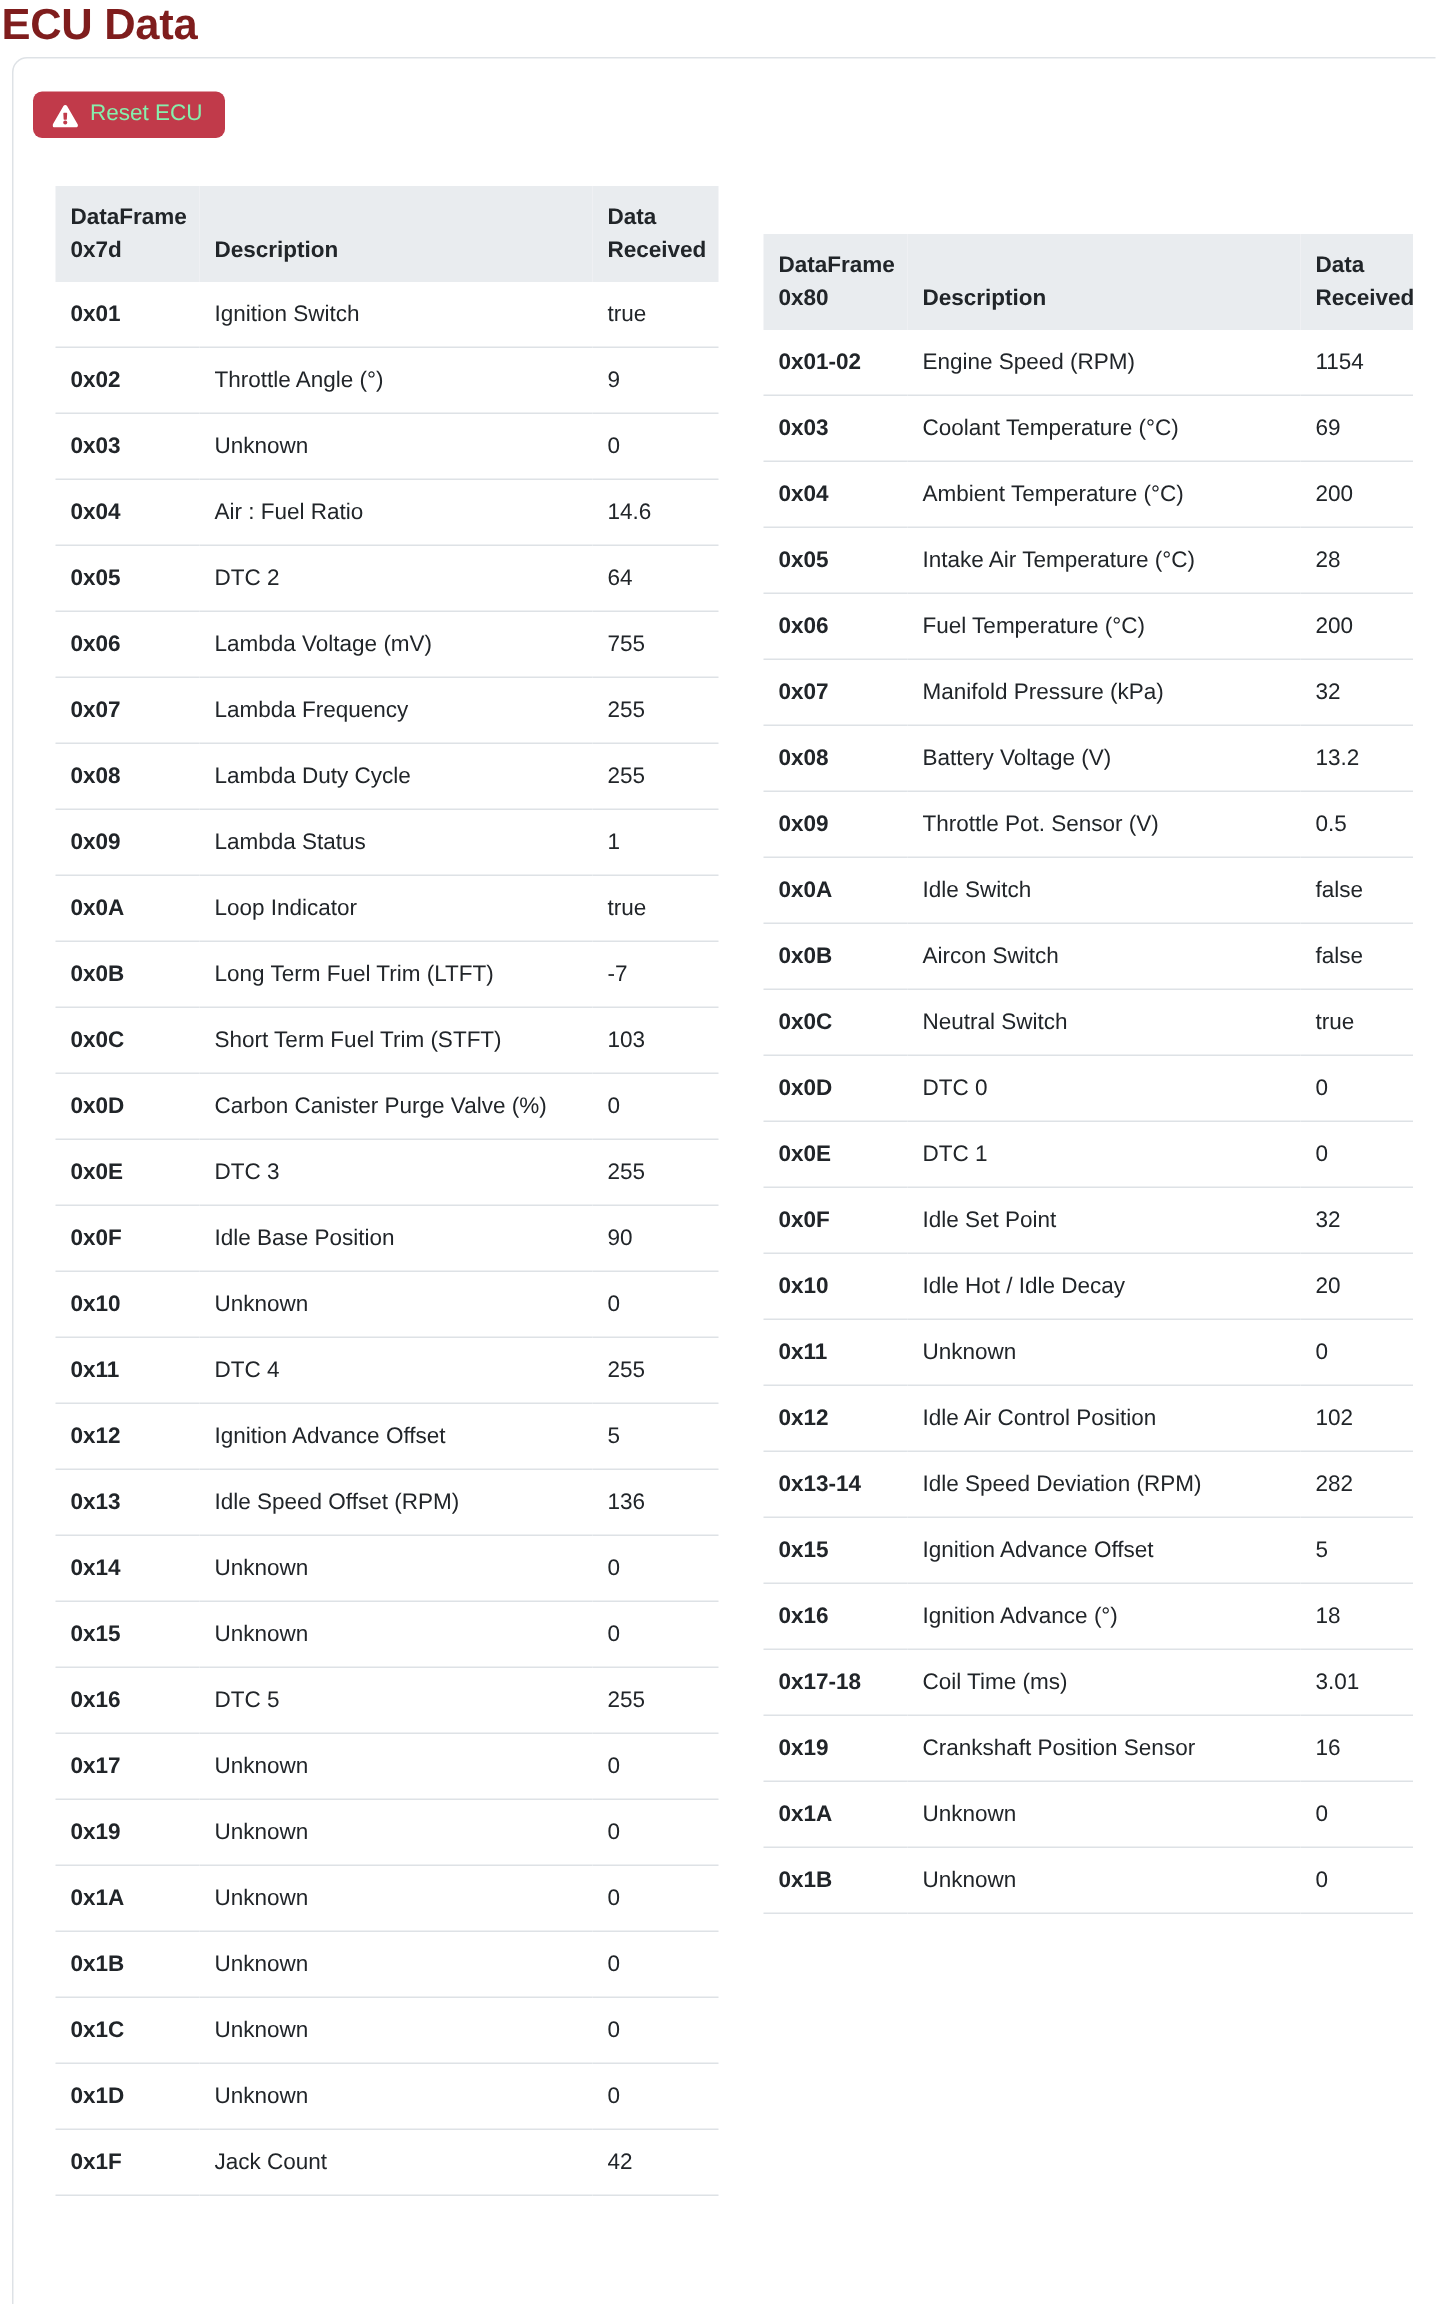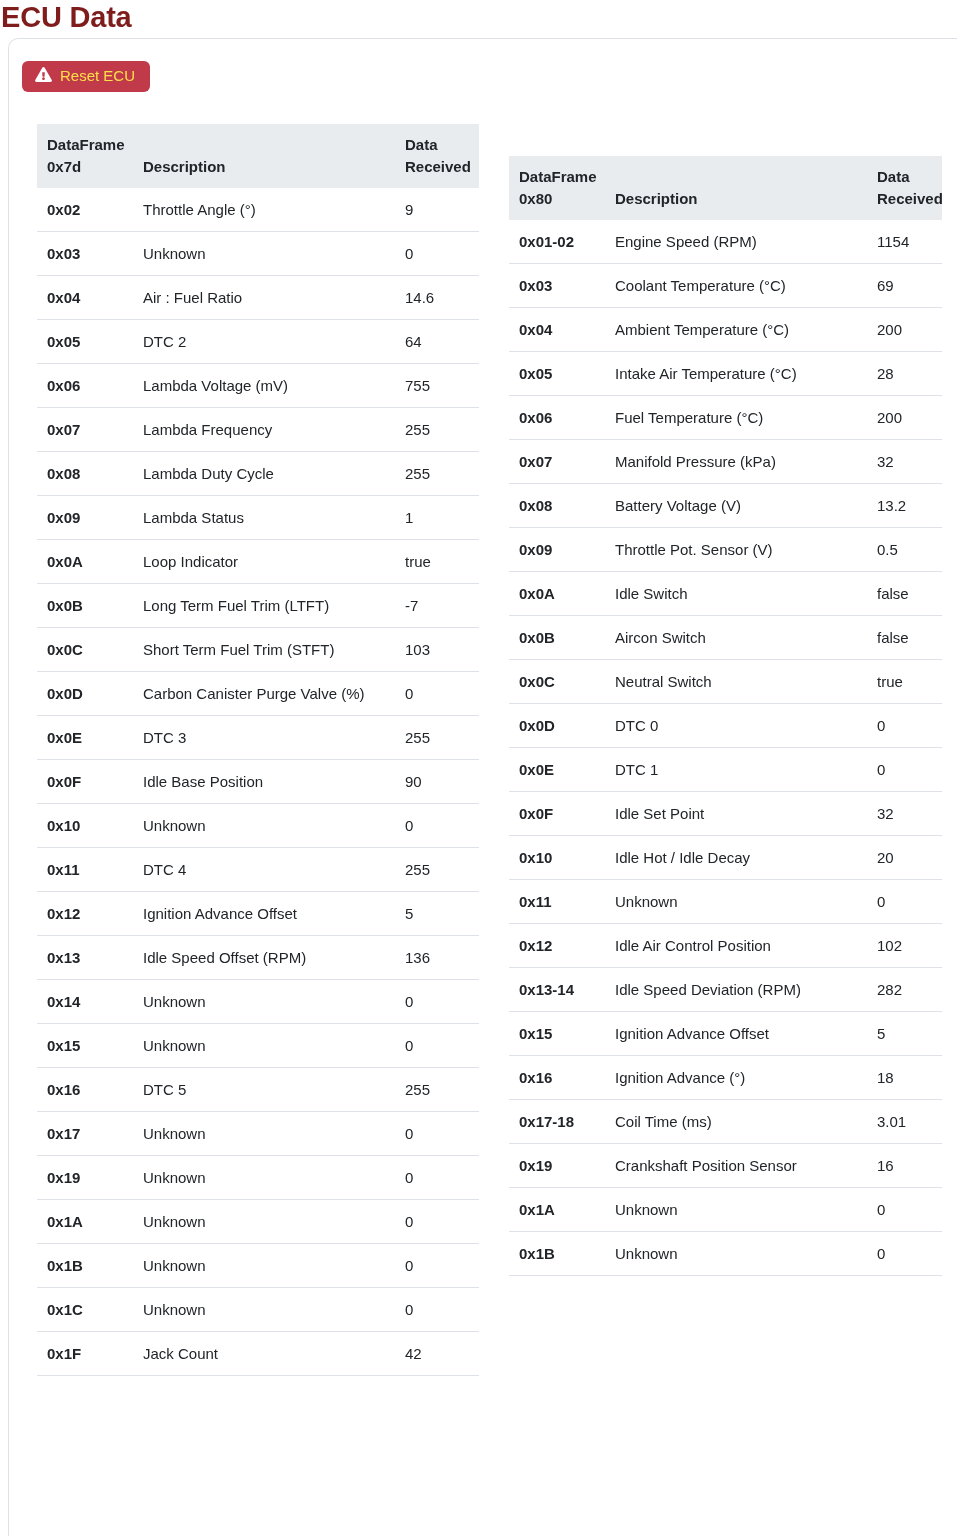--- a/index.html
+++ b/index.html
@@ -28,24 +28,24 @@
     margin-top: 4px;
     border: 1px solid #dee2e6;
     border-bottom: none;
     border-radius: 10px;
     padding: 22px 13px 40px 13px;
     min-height: 1510px;
     background: #ffffff;
   }
   .btn-danger {
     display: inline-flex;
-    align-items: flex-start;
+    align-items: flex-end;
     gap: 8px;
     background: #c13a4a;
-    color: #fde047;
+    color: #86efac;
     border: none;
     border-radius: 6px;
     padding: 6px 15px 7px 13px;
     font-size: 15px;
     line-height: 18px;
     font-family: "Liberation Sans", sans-serif;
     cursor: pointer;
   }
   .btn-danger svg { display: block; }
   .tables-row {
@@ -113,20 +113,25 @@
         </colgroup>
       <thead>
         <tr>
           <th>DataFrame 0x7d</th>
           <th>Description</th>
           <th>Data Received</th>
         </tr>
       </thead>
       <tbody>
 
+          <tr>
+            <th>0x01</th>
+            <td>Ignition Switch</td>
+            <td>true</td>
+          </tr>
 
           <tr>
             <th>0x02</th>
             <td>Throttle Angle (°)</td>
             <td>9</td>
           </tr>
 
           <tr>
             <th>0x03</th>
             <td>Unknown</td>
@@ -271,20 +276,25 @@
             <td>Unknown</td>
             <td>0</td>
           </tr>
 
           <tr>
             <th>0x1C</th>
             <td>Unknown</td>
             <td>0</td>
           </tr>
 
+          <tr>
+            <th>0x1D</th>
+            <td>Unknown</td>
+            <td>0</td>
+          </tr>
 
 
           <tr>
             <th>0x1F</th>
             <td>Jack Count</td>
             <td>42</td>
           </tr>
         </tbody>
     </table>
 

